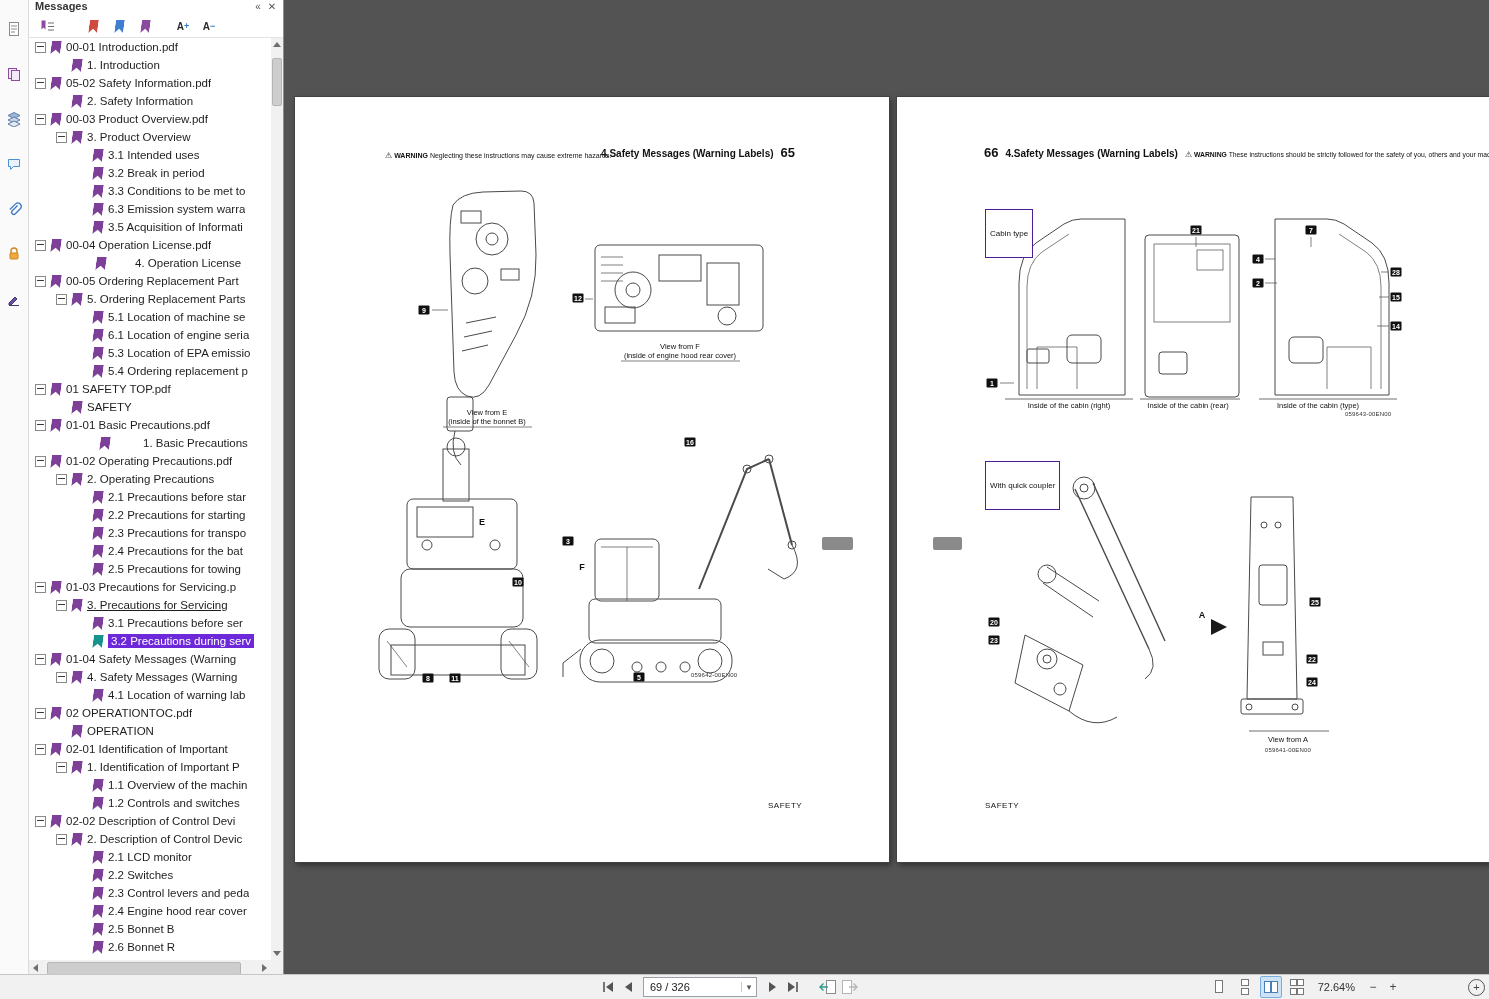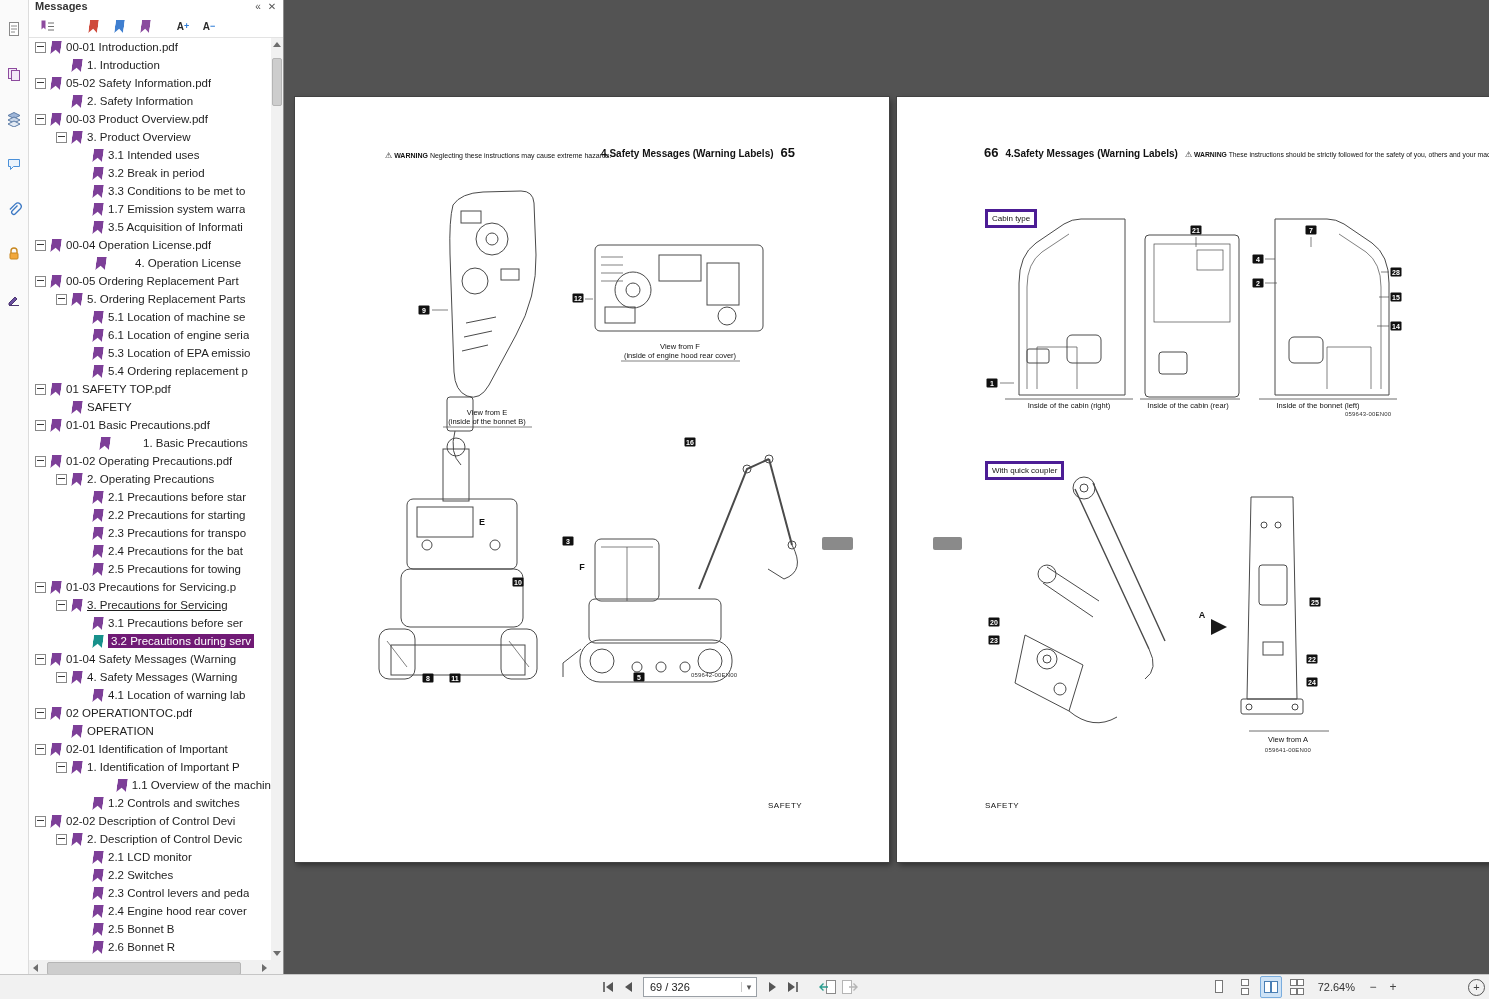--- a/index.html
+++ b/index.html
@@ -26,21 +26,21 @@
 
   .tree{position:absolute;left:0;right:12px;top:38px;bottom:15px;overflow:hidden;}
   .tree-row{height:18px;display:flex;align-items:center;white-space:nowrap;font-size:11.5px;color:#1e1e1e;cursor:pointer;}
   .exp{position:relative;flex:0 0 9px;height:9px;border:1px solid #898989;background:#fff;margin-right:5px;visibility:hidden;}
   .exp::after{content:"";position:absolute;left:1px;right:1px;top:3px;height:1px;background:#3a3a3a;}
   .tree-row.has-exp .exp{visibility:visible;}
   .bm-ico{flex:0 0 10px;height:13px;background:#7d3f98;margin-right:5px;transform:skewX(-8deg);
           clip-path:polygon(0 0,100% 0,100% 100%,50% 68%,0 100%);}
   .tree-row.selected .bm-ico{background:#17918b;}
   .tree-row .lbl{overflow:hidden;}
-  .tree-row.selected .lbl{background:#701a75;color:#fff;padding:1px 3px;}
+  .tree-row.selected .lbl{background:#6d28d9;color:#fff;padding:1px 3px;}
   .tree-row.underlined .lbl{text-decoration:underline;}
 
   
   .vscroll{position:absolute;right:0;top:38px;bottom:15px;width:12px;background:#f1f1f1;}
   .hscroll{position:absolute;left:0;right:12px;bottom:0;height:15px;background:#f1f1f1;display:flex;align-items:center;}
   .sc-corner{position:absolute;right:0;bottom:0;width:12px;height:15px;background:#f1f1f1;}
   .tri{width:0;height:0;margin:0 auto;}
   .tri-up{border-left:4px solid transparent;border-right:4px solid transparent;border-bottom:5px solid #6e6e6e;}
   .tri-down{border-left:4px solid transparent;border-right:4px solid transparent;border-top:5px solid #6e6e6e;}
   .tri-left{border-top:4px solid transparent;border-bottom:4px solid transparent;border-right:5px solid #6e6e6e;}
@@ -65,21 +65,21 @@
   .ph-left66{position:absolute;display:flex;align-items:baseline;gap:7px;white-space:nowrap;}
   .ph-section{font-size:10px;font-weight:bold;color:#111;}
   .ph-num{font-size:13px;font-weight:bold;color:#111;}
   .ph-warn2{font-size:6.8px;color:#111;}
 
   .chip{position:absolute;transform:translate(-50%,-50%);background:#101010;color:#fff;
         font-size:7px;font-weight:bold;line-height:9px;min-width:11px;height:9px;padding:0 1px;
         text-align:center;border-radius:1px;}
   .pletter{position:absolute;transform:translate(-50%,-50%);font-size:9px;font-weight:bold;color:#111;}
   .caption{position:absolute;transform:translateX(-50%);font-size:7.5px;color:#111;white-space:nowrap;text-align:center;}
-  .boxlabel{position:absolute;border:3px solid #4c1d95;background:#fff;color:#111;font-size:8px;padding:2px 4px;white-space:nowrap;}
+  .boxlabel{position:absolute;border:1px solid #4c1d95;background:#fff;color:#111;font-size:8px;padding:19px 4px;white-space:nowrap;}
   .figcode{position:absolute;font-size:6px;color:#333;letter-spacing:.2px;white-space:nowrap;}
   .pfooter{position:absolute;font-size:8px;color:#111;letter-spacing:.5px;}
   .graymark{position:absolute;width:31px;height:13px;background:#8a8a8a;border-radius:2px;}
 
   
   .statusbar{position:absolute;left:0;right:0;bottom:0;height:24px;background:#f1f1f1;border-top:1px solid #c6c6c6;}
   .sb-center{position:absolute;left:598px;top:0;height:24px;display:flex;align-items:center;gap:2px;}
   .sb-right{position:absolute;right:88px;top:0;height:24px;display:flex;align-items:center;gap:4px;}
   .sb-far{position:absolute;right:4px;top:0;height:24px;display:flex;align-items:center;}
   .sbtn{width:19px;height:19px;display:flex;align-items:center;justify-content:center;cursor:pointer;border-radius:2px;}
@@ -222,21 +222,21 @@
           <span class="lbl">3.2 Break in period</span>
         </div>
         <div class="tree-row" style="padding-left: 48px;">
           <span class="exp"></span>
           <span class="bm-ico"></span>
           <span class="lbl">3.3 Conditions to be met to</span>
         </div>
         <div class="tree-row" style="padding-left: 48px;">
           <span class="exp"></span>
           <span class="bm-ico"></span>
-          <span class="lbl">1.7 Emission system warra</span>
+          <span class="lbl">6.3 Emission system warra</span>
         </div>
         <div class="tree-row" style="padding-left: 48px;">
           <span class="exp"></span>
           <span class="bm-ico"></span>
           <span class="lbl">3.5 Acquisition of Informati</span>
         </div>
         <div class="tree-row has-exp" style="padding-left: 6px;">
           <span class="exp"></span>
           <span class="bm-ico"></span>
           <span class="lbl">00-04 Operation License.pdf</span>
@@ -379,21 +379,21 @@
         <div class="tree-row has-exp" style="padding-left: 6px;">
           <span class="exp"></span>
           <span class="bm-ico"></span>
           <span class="lbl">02-01 Identification of Important</span>
         </div>
         <div class="tree-row has-exp" style="padding-left: 27px;">
           <span class="exp"></span>
           <span class="bm-ico"></span>
           <span class="lbl">1. Identification of Important P</span>
         </div>
-        <div class="tree-row" style="padding-left: 48px; justify-content: flex-end;">
+        <div class="tree-row" style="padding-left: 48px;">
           <span class="exp"></span>
           <span class="bm-ico"></span>
           <span class="lbl">1.1 Overview of the machin</span>
         </div>
         <div class="tree-row" style="padding-left: 48px;">
           <span class="exp"></span>
           <span class="bm-ico"></span>
           <span class="lbl">1.2 Controls and switches</span>
         </div>
         <div class="tree-row has-exp" style="padding-left: 6px;">
@@ -610,21 +610,21 @@
       <span class="chip" style="left:95px;top:286px">1</span>
       <span class="chip" style="left:97px;top:525px">20</span>
       <span class="chip" style="left:97px;top:543px">23</span>
       <span class="chip" style="left:418px;top:505px">25</span>
       <span class="chip" style="left:415px;top:562px">22</span>
       <span class="chip" style="left:415px;top:585px">24</span>
       <span class="pletter" style="left:305px;top:518px">A</span>
 
       <span class="caption" style="left:172px;top:304px">Inside of the cabin (right)</span>
       <span class="caption" style="left:291px;top:304px">Inside of the cabin (rear)</span>
-      <span class="caption" style="left:421px;top:304px">Inside of the bonnet (left)</span>
+      <span class="caption" style="left:421px;top:304px">Inside of the cabin (type)</span>
       <span class="figcode" style="left:448px;top:314px">059643-00EN00</span>
 
       <span class="caption" style="left:391px;top:638px">View from A</span>
       <span class="caption figcode" style="left:391px;top:650px;transform:translateX(-50%)">059641-00EN00</span>
 
       <div class="graymark" style="left:36px;top:440px;width:29px"></div>
       <span class="pfooter" style="left:88px;top:704px">SAFETY</span>
     </div>
   </div>
 

